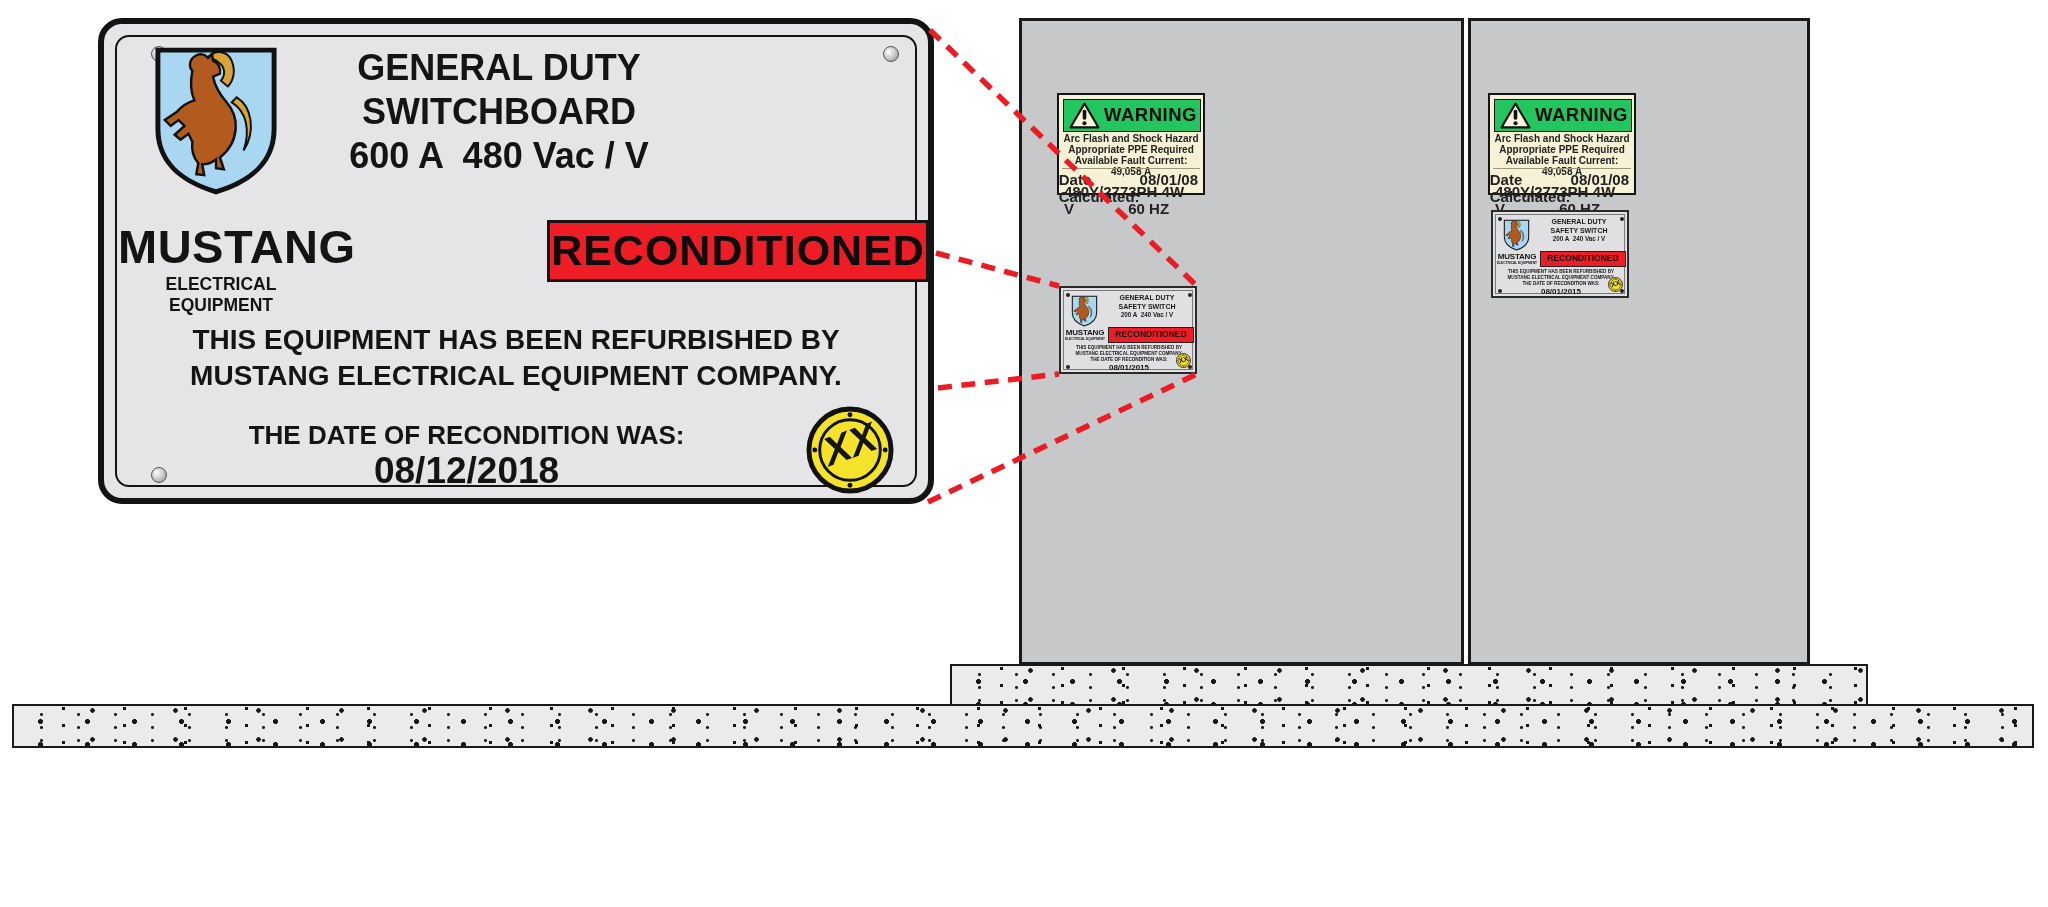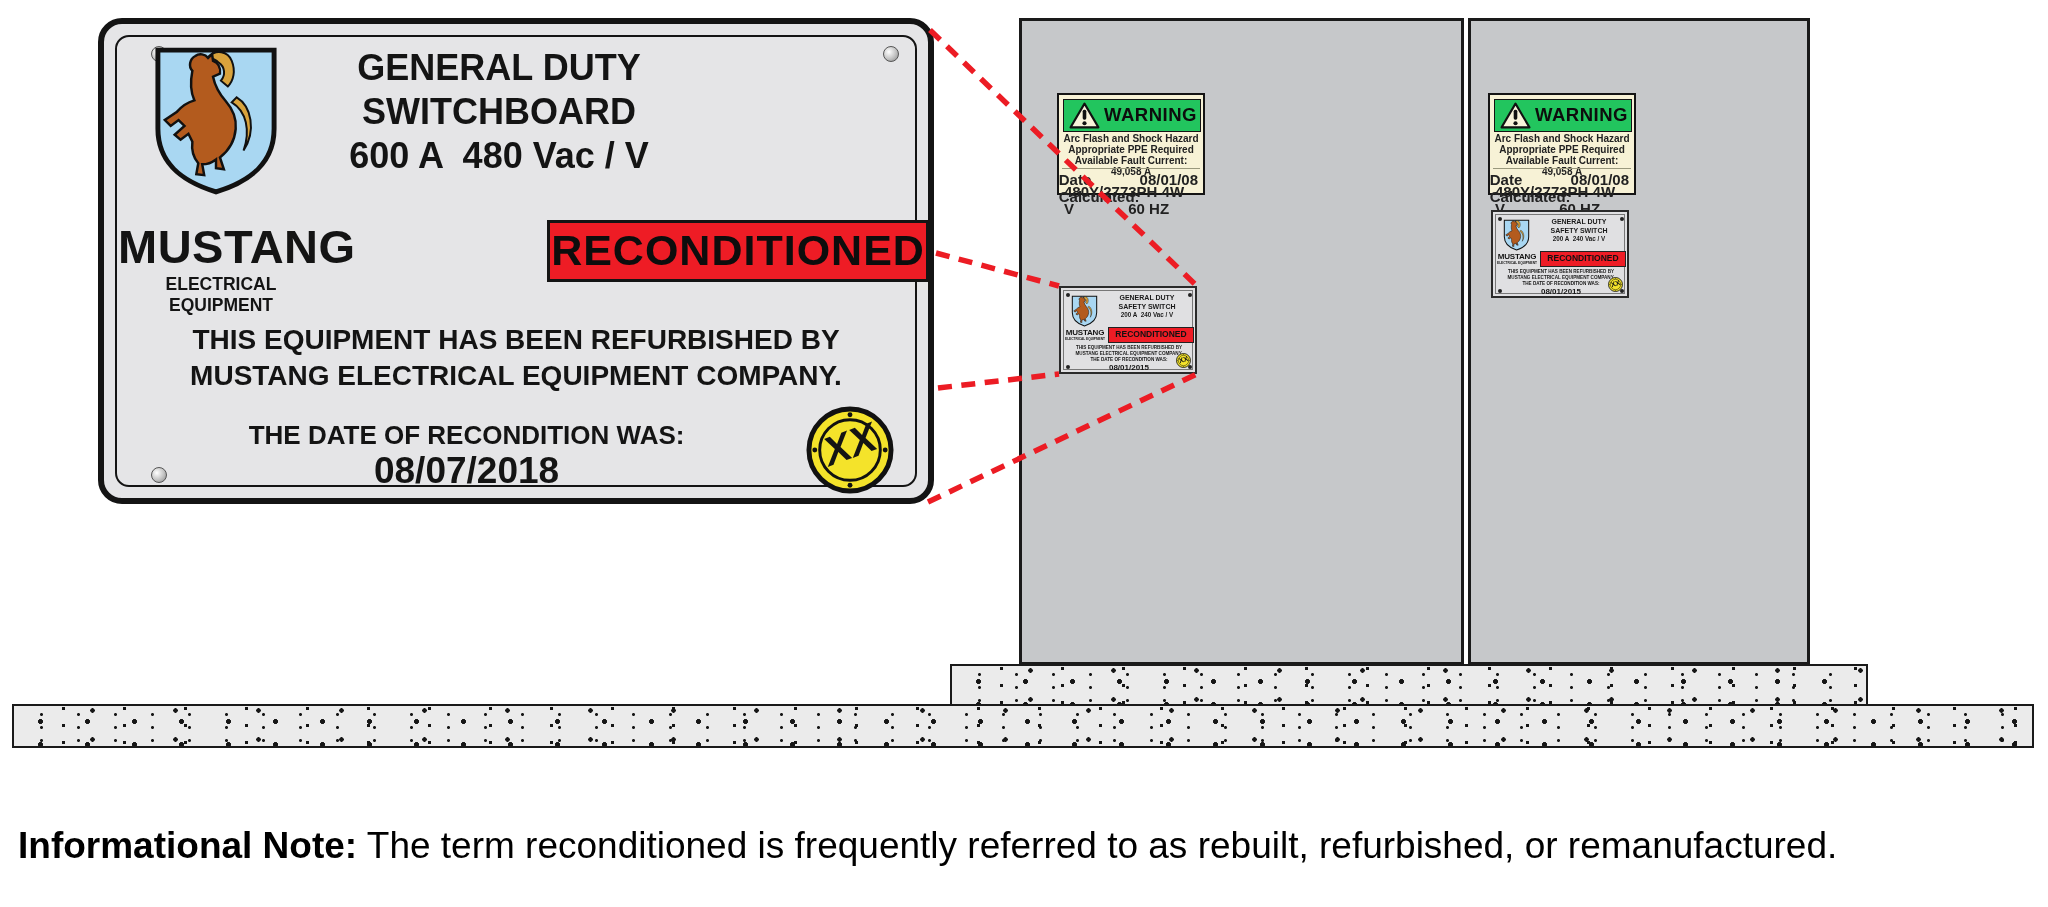--- a/index.html
+++ b/index.html
@@ -148,21 +148,21 @@
     </div>
 
     <div class="abs banner">RECONDITIONED</div>
 
     <div class="abs refurb">
       <div>THIS EQUIPMENT HAS BEEN REFURBISHED BY</div>
       <div>MUSTANG ELECTRICAL EQUIPMENT COMPANY.</div>
     </div>
 
     <div class="abs datecap">THE DATE OF RECONDITION WAS:</div>
-    <div class="abs dateval">08/07/2018</div>
+    <div class="abs dateval">08/12/2018</div>
 
     <div class="abs cert" style="left:702px;top:382px">
       <svg width="88" height="88" viewBox="0 0 90 90">
           <use href="#sym-cert"></use>
         </svg>
       <span class="cert-x">XX</span>
     </div>
   </div>
 
   <div class="abs unit" style="left:1019px;top:18px;width:445px;height:647px"></div>
@@ -379,19 +379,14 @@
   <svg class="abs" style="left:0;top:0;z-index:30;pointer-events:none" width="2048" height="907">
     <g stroke="#ec1c24" stroke-width="5.5" stroke-dasharray="14 9.5" fill="none">
       <line x1="930" y1="30" x2="1197" y2="286"></line>
       <line x1="936" y1="253" x2="1059" y2="286"></line>
       <line x1="938" y1="388" x2="1059" y2="374"></line>
       <line x1="928" y1="502" x2="1197" y2="374"></line>
     </g>
   </svg>
 
 
-  <div class="abs infonote">
-    <b>Informational Note:</b>
-    <span> </span>
-    <span>The term reconditioned is frequently referred to as rebuilt, refurbished, or remanufactured.</span>
-  </div>
 
 </div>
 
 </body></html>

